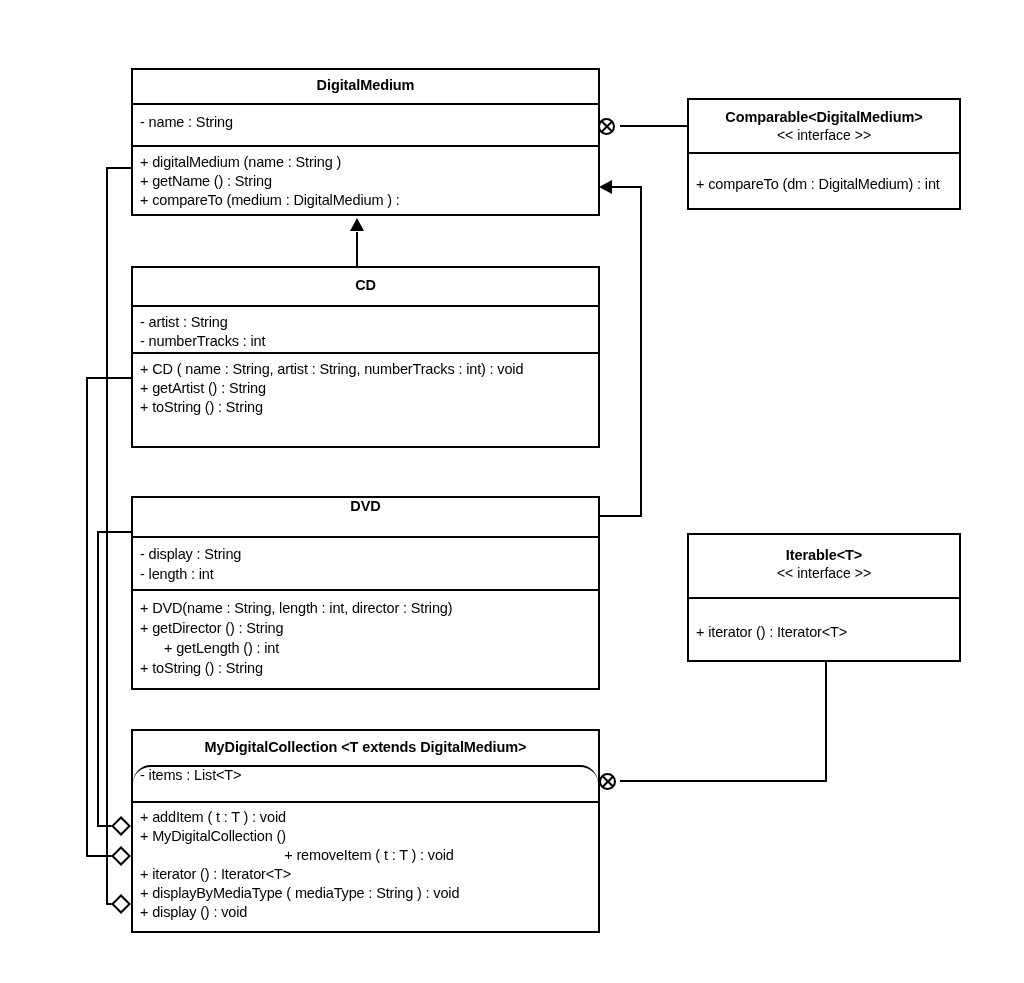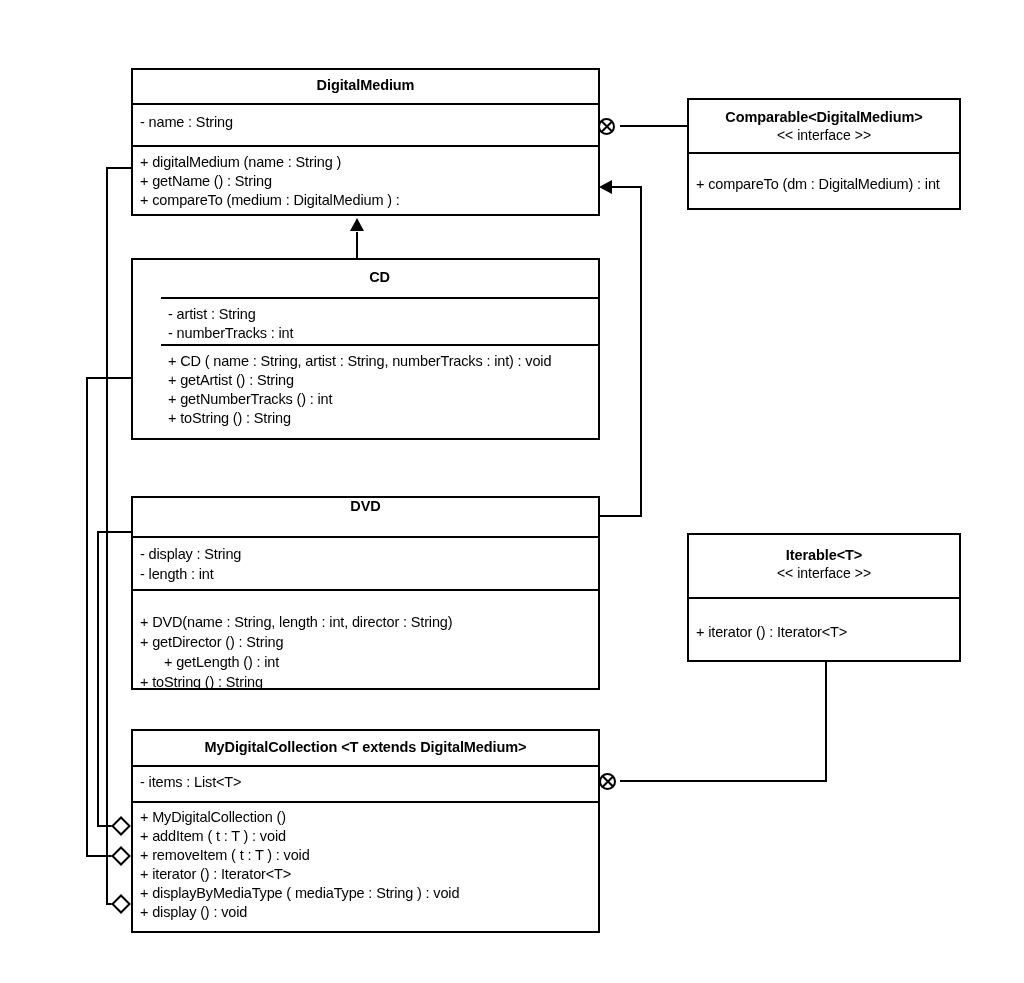--- a/index.html
+++ b/index.html
@@ -163,63 +163,62 @@
     <div class="uml-section" style="height:42px; padding-top:9px;">
       <div class="uml-line">- name : String</div>
     </div>
     <div class="uml-section" style="height:69px; padding-top:7px;">
       <div class="uml-line" style="margin-bottom:3px;">+ digitalMedium (name : String )</div>
       <div class="uml-line" style="margin-bottom:3px;">+ getName () : String</div>
       <div class="uml-line">+ compareTo (medium : DigitalMedium ) :</div>
     </div>
   </div>
 
-  <div class="uml-box" style="left:131px; top:258px; width:469px; height:182px;padding-left:28px;">
+  <div class="uml-box" style="left:131px; top:266px; width:469px; height:182px;">
     <div class="uml-section" style="height:37px; padding-top:9px;">
       <div class="uml-title">CD</div>
     </div>
     <div class="uml-section" style="height:47px; padding-top:7px;">
       <div class="uml-line" style="margin-bottom:3px;">- artist : String</div>
       <div class="uml-line">- numberTracks : int</div>
     </div>
     <div class="uml-section" style="height:94px; padding-top:7px;">
       <div class="uml-line" style="margin-bottom:3px;">+ CD ( name : String, artist : String, numberTracks : int) : void</div>
       <div class="uml-line" style="margin-bottom:3px;">+ getArtist () : String</div>
-      <div class="uml-line" style="margin-bottom:3px;">+ getNumberTracks () : int</div>
       <div class="uml-line">+ toString () : String</div>
     </div>
   </div>
 
   <div class="uml-box" style="left:131px; top:496px; width:469px; height:194px;">
     <div class="uml-section" style="height:38px; ">
       <div class="uml-title">DVD</div>
     </div>
     <div class="uml-section" style="height:53px; padding-top:8px;">
       <div class="uml-line" style="margin-bottom:4px;">- display : String</div>
       <div class="uml-line">- length : int</div>
     </div>
-    <div class="uml-section" style="height:99px; padding-top:23px;">
+    <div class="uml-section" style="height:99px; padding-top:9px;">
       <div class="uml-line" style="margin-bottom:4px;">+ DVD(name : String, length : int, director : String)</div>
       <div class="uml-line" style="margin-bottom:4px;">+ getDirector () : String</div>
       <div class="uml-line" style="margin-bottom:4px;margin-left:24px;">+ getLength () : int</div>
       <div class="uml-line">+ toString () : String</div>
     </div>
   </div>
 
   <div class="uml-box" style="left:131px; top:729px; width:469px; height:204px;">
     <div class="uml-section" style="height:34px; padding-top:8px;">
       <div class="uml-title">MyDigitalCollection &lt;T extends DigitalMedium&gt;</div>
     </div>
-    <div class="uml-section" style="height:36px; padding-top:7px;">
+    <div class="uml-section" style="height:36px; border-radius:18px;">
       <div class="uml-line">- items :  List&lt;T&gt;</div>
     </div>
     <div class="uml-section" style="height:134px; padding-top:6px;">
+      <div class="uml-line" style="margin-bottom:3px;">+ addItem ( t : T ) : void</div>
       <div class="uml-line" style="margin-bottom:3px;">+ MyDigitalCollection ()</div>
-      <div class="uml-line" style="margin-bottom:3px;">+ addItem ( t : T ) : void</div>
-      <div class="uml-line" style="margin-bottom:3px;">+ removeItem ( t : T ) : void</div>
+      <div class="uml-line" style="margin-bottom:3px;text-align:center;">+ removeItem ( t : T ) : void</div>
       <div class="uml-line" style="margin-bottom:3px;">+ iterator () : Iterator&lt;T&gt;</div>
       <div class="uml-line" style="margin-bottom:3px;">+ displayByMediaType ( mediaType : String ) : void</div>
       <div class="uml-line">+ display () : void</div>
     </div>
   </div>
 
   <div class="uml-box" style="left:687px; top:98px; width:274px; height:112px;">
     <div class="uml-section" style="height:52px; padding-top:9px;">
       <div class="uml-title">Comparable&lt;DigitalMedium&gt;</div>
       <div class="uml-stereo">&lt;&lt; interface &gt;&gt;</div>

